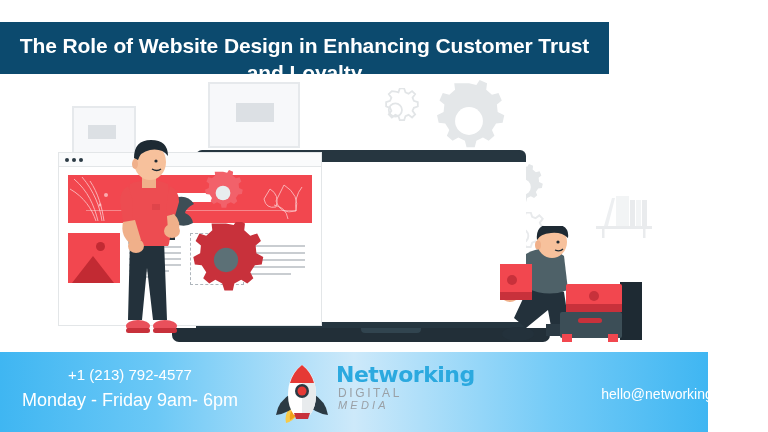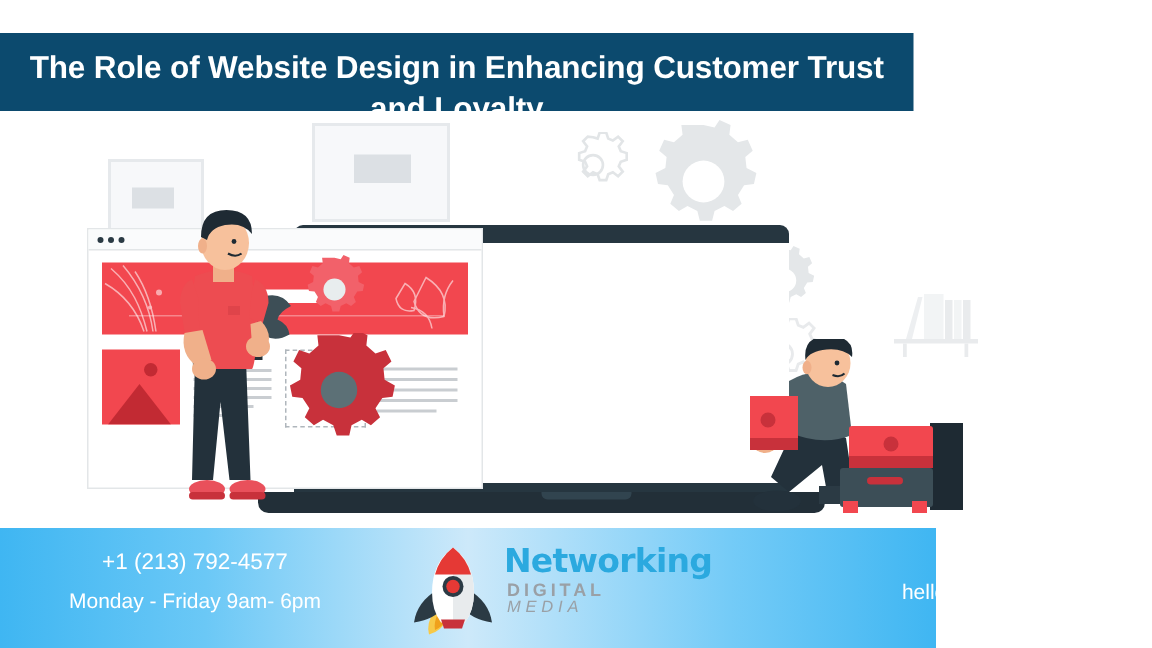--- a/index.html
+++ b/index.html
@@ -71,37 +71,37 @@
 
   
   .person-left{position:absolute;left:108px;top:62px;width:86px;height:202px;}
   .person-right{position:absolute;left:500px;top:152px;width:120px;height:116px;}
 
   
   .boxes{position:absolute;left:560px;top:190px;width:120px;height:82px;}
 
   
   .footer{
-    position:absolute;left:0;top:352px;width:624px;height:80px;
+    position:absolute;left:0;top:352px;width:708px;height:80px;
     background:linear-gradient(90deg,#3FB6F2 0%,#6BC8F6 22%,#CDE9FA 50%,#74CBF7 78%,#3FB6F2 100%);
   }
   .f-left{position:absolute;left:0;top:12px;width:260px;text-align:center;color:#ffffff;}
   .f-phone{font-size:15px;line-height:22px;}
-  .f-hours{font-size:14px;line-height:22px;margin-top:3px;}
+  .f-hours{font-size:18px;line-height:22px;margin-top:3px;}
   .f-email{
     position:absolute;left:500px;top:34px;width:268px;text-align:right;
     color:#ffffff;font-size:14px;
   }
   .logo{position:absolute;left:268px;top:9px;width:232px;height:62px;}
   .logo-text{position:absolute;left:68px;top:2px;}
   .logo-net{font-size:22px;font-weight:bold;color:#2BA9DF;letter-spacing:-0.5px;line-height:24px;font-family:"DejaVu Sans",sans-serif;}
   .logo-row2{display:flex;align-items:flex-end;}
   .logo-bizz{font-size:27px;font-weight:bold;color:#F0A11B;letter-spacing:-0.5px;line-height:28px;font-family:"DejaVu Sans",sans-serif;}
   .logo-sub{margin-left:2px;margin-bottom:2px;}
-  .logo-digital{font-size:12px;color:#9AA0A6;letter-spacing:2.6px;line-height:12px;font-family:"Liberation Sans",sans-serif;font-weight:bold;}
+  .logo-digital{font-size:12px;color:#9AA0A6;letter-spacing:2.6px;line-height:12px;font-family:"Liberation Sans",sans-serif;}
   .logo-media{font-size:11px;color:#9AA0A6;letter-spacing:3.2px;line-height:12px;font-family:"Liberation Sans",sans-serif;font-style:italic;}
 </style>
 </head>
 <body>
 
 <div class="banner">
 
   <div class="header">
     <div class="header-title">The Role of Website Design in Enhancing Customer Trust and Loyalty</div>
   </div>

